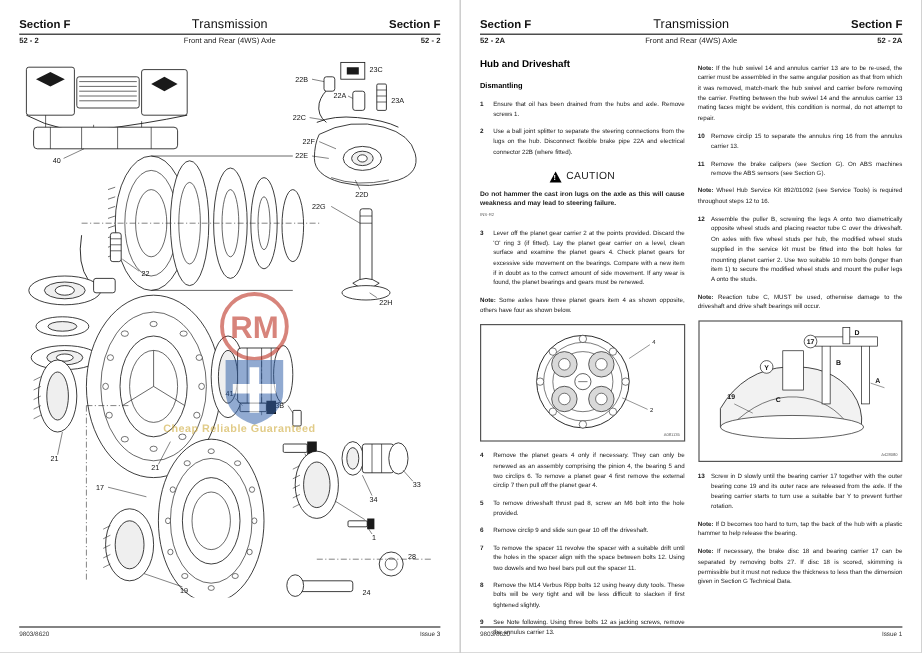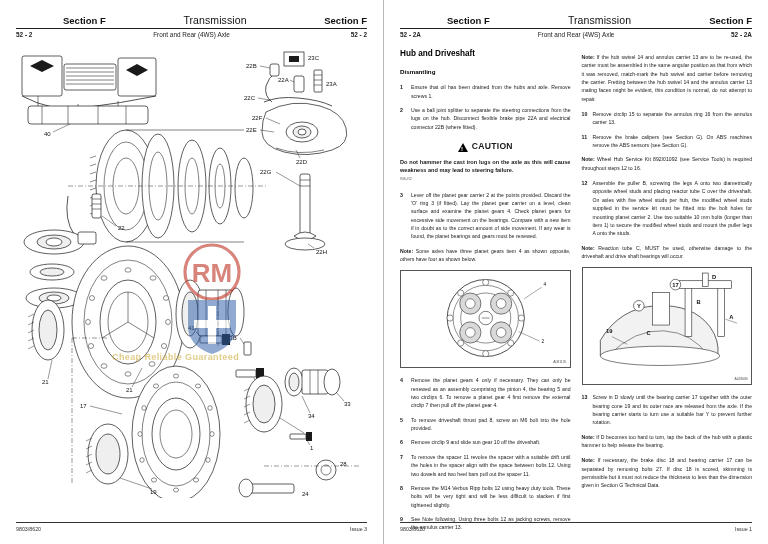--- a/index.html
+++ b/index.html
@@ -15,21 +15,21 @@
     width: 384px; height: 544px;
     background: #ffffff;
     position: relative;
     padding: 14px 16px 10px 16px;
   }
   .page-left { border-right: 1px solid #b8b8b8; }
 
   
   .hdr-row1 {
     display: flex; justify-content: space-between; align-items: flex-end;
-    font-size: 9.5px; font-weight: bold; color: #111; margin-left: 47px;
+    font-size: 9.5px; font-weight: bold; color: #111;
   }
   .hdr-title { font-size: 10.5px; font-weight: normal; letter-spacing: .1px; }
   .hdr-rule { border-bottom: 1.1px solid #222; margin-top: 2px; }
   .hdr-row2 {
     display: flex; justify-content: space-between; align-items: baseline;
     font-size: 6.4px; font-weight: bold; color: #222; padding-top: 2px;
   }
   .hdr-sub { font-size: 6.4px; font-weight: normal; }
 
   
@@ -57,21 +57,21 @@
   .caution { margin: 9px 0 8px 0; }
   .caution-head {
     display: flex; align-items: center; justify-content: center; gap: 4px;
     margin-bottom: 4px;
   }
   .tri { width: 0; height: 0; border-left: 5.5px solid transparent;
          border-right: 5.5px solid transparent; border-bottom: 9.5px solid #000;
          position: relative; }
   .tri::after { content: "!"; position: absolute; left: -1.6px; top: 2.2px;
                 color: #fff; font-size: 6px; font-weight: bold; }
-  .caution-word { font-size: 8.6px; font-weight: bold; letter-spacing: .3px; }
+  .caution-word { font-size: 8.6px; font-weight: normal; letter-spacing: .3px; }
   .caution-body { font-size: 5.6px; font-weight: bold; line-height: 1.5; text-align: justify; }
   .caution-code { font-size: 3.6px; color: #666; margin-top: 2px; }
 
   
   .fig {
     border: 0.9px solid #555; background: #fff;
     position: relative; margin: 5px 0 8px 0;
   }
   .fig-code { position: absolute; right: 3px; bottom: 2px; font-size: 3.4px; color: #555; }
   .fig svg { display: block; width: 100%; height: 100%; }
@@ -79,21 +79,21 @@
   
   .diagram { position: absolute; left: 8px; top: 46px; width: 368px; height: 452px; }
   .diagram svg { display: block; }
 
   
   .wm {
     position: absolute; left: 152px; top: 238px; width: 120px; height: 118px;
     pointer-events: none; opacity: .62;
   }
   .wm-text {
-    position: absolute; left: 112px; top: 352px; width: 190px;
+    position: absolute; left: 136px; top: 352px; width: 190px;
     font-size: 9px; font-weight: bold; color: #c9a227; opacity: .55;
     letter-spacing: .4px; white-space: nowrap;
   }
 </style>
 </head>
 <body>
 
 <div class="spread">
 
   <div class="page page-left">

